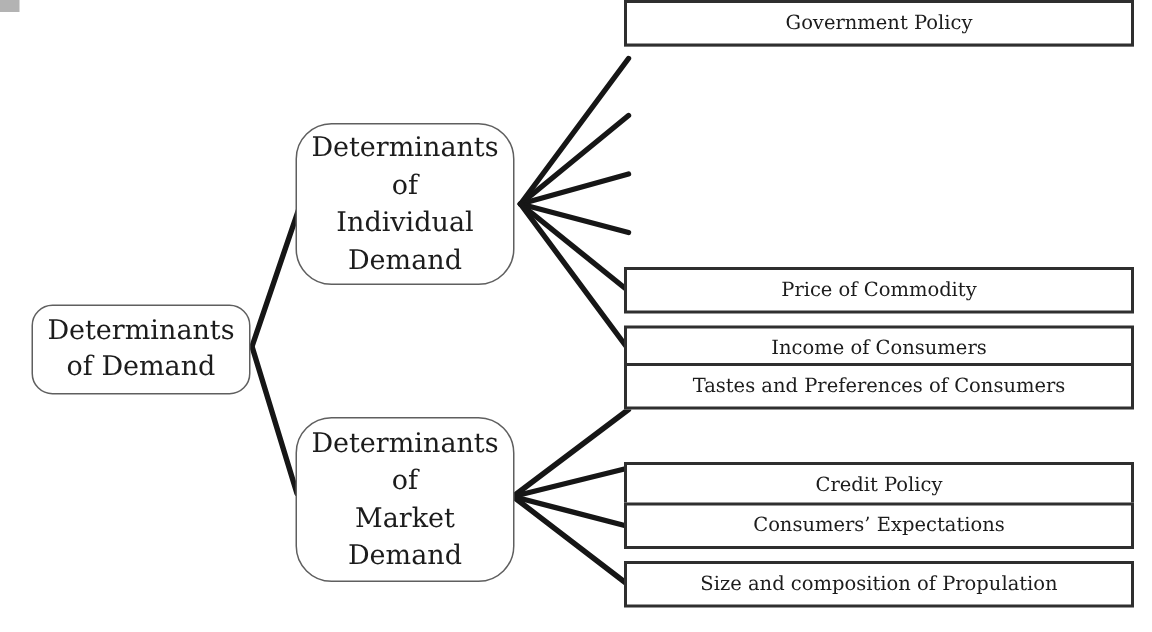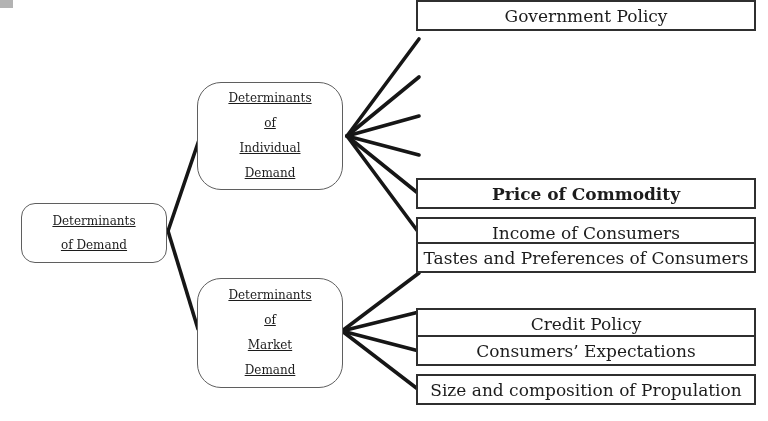--- a/index.html
+++ b/index.html
@@ -28,23 +28,22 @@
     background: #ffffff;
     border: 1.6px solid #5f5f5f;
     display: flex;
     align-items: center;
     justify-content: center;
     text-align: center;
     box-sizing: border-box;
   }
   .rounded-box .lbl {
     white-space: pre-line;
-    font-size: 12px;
+    font-size: 18px;
     line-height: 25px;
-    text-decoration: underline;
   }
   #root-box {
     left: 21px;
     top: 203px;
     width: 146px;
     height: 60px;
     border-radius: 14px;
   }
   #root-box .lbl { line-height: 24px; }
   #branch-individual-box {
@@ -66,28 +65,28 @@
     left: 416px;
     width: 340px;
     height: 31px;
     background: #ffffff;
     border: 2px solid #2f2f2f;
     box-sizing: border-box;
     display: flex;
     align-items: center;
     justify-content: center;
     text-align: center;
-    font-size: 17px;
+    font-size: 13px;
     white-space: nowrap;
   }
   .leaf:nth-of-type(1)  { top: 22px; }
   .leaf:nth-of-type(2)  { top: 61px; }
   .leaf:nth-of-type(3)  { top: 100px; }
   .leaf:nth-of-type(4)  { top: 139px; }
-  .leaf:nth-of-type(5)  { top: 178px; font-weight: bold; }
+  .leaf:nth-of-type(5)  { top: 178px; }
   .leaf:nth-of-type(6)  { top: 217px; }
   .leaf:nth-of-type(7)  { top: 242px; }
   .leaf:nth-of-type(8)  { top: 308px; }
   .leaf:nth-of-type(9)  { top: 335px; }
   .leaf:nth-of-type(10) { top: 374px; }
   #scan-artifact {
     position: absolute;
     left: 0;
     top: 0;
     width: 13px;

